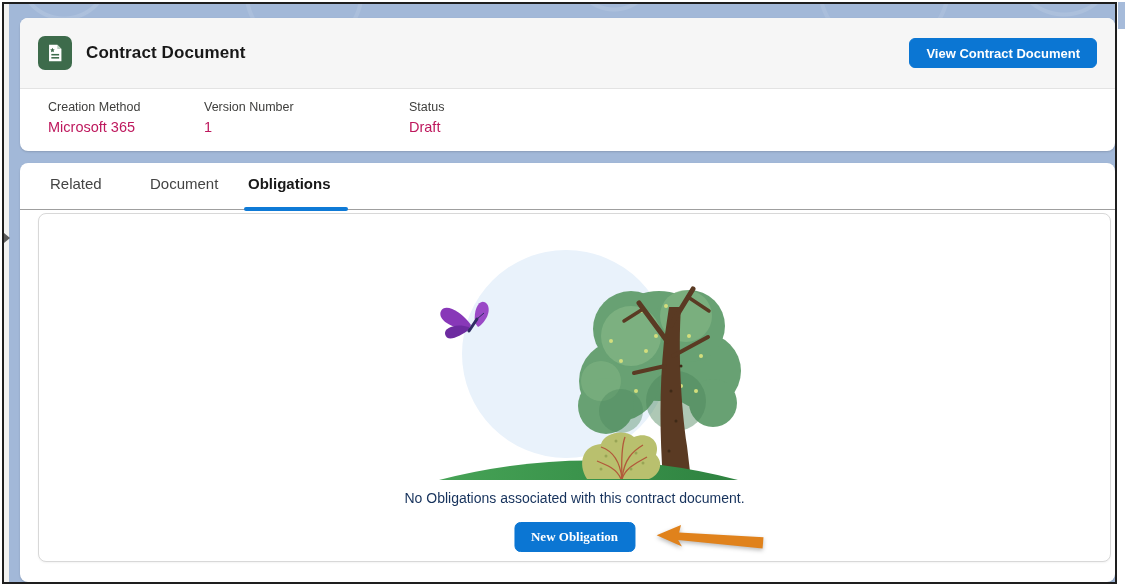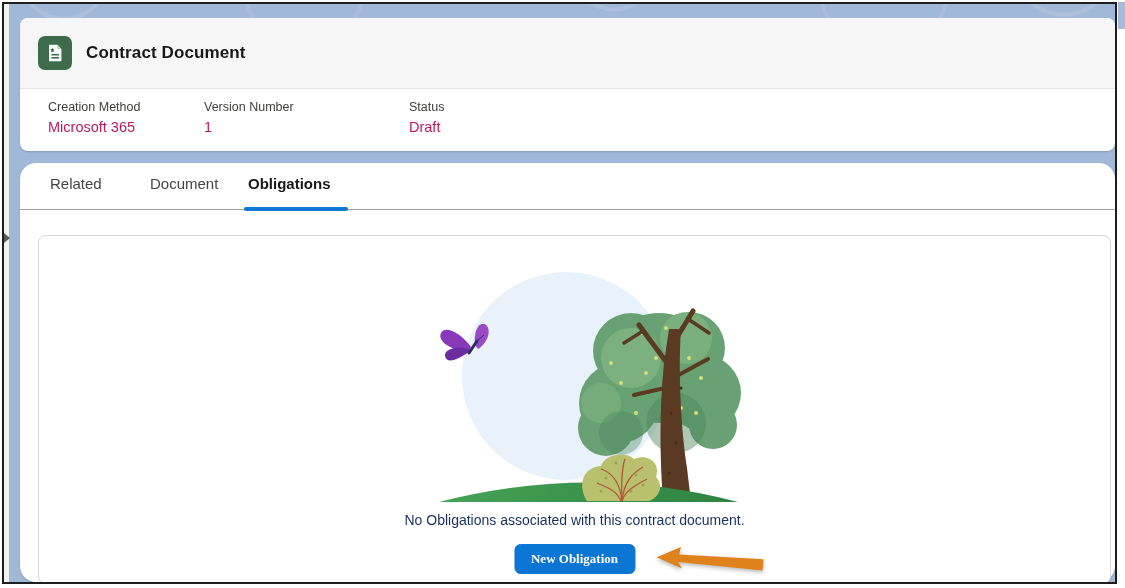--- a/index.html
+++ b/index.html
@@ -56,33 +56,33 @@
   .field-value { font-size:14.5px; color:#be185d; line-height:20px; margin-top:1px; }
   .redacted-blob {
     width:96px; height:11px; margin-top:6px; border-radius:2px; opacity:.55;
     background:repeating-linear-gradient(90deg,#8f97a3 0 13px,#cfd4da 13px 19px);
     filter:blur(2.6px);
   }
 
   
   .main-card {
     position:absolute; left:16px; top:159px; width:1095px; height:419px;
-    background:#fff; border-radius:16px; box-shadow:0 1px 2px rgba(0,0,0,.15);
+    background:#fff; border-radius:8px; box-shadow:0 1px 2px rgba(0,0,0,.15);
   }
   .tabs-row { position:absolute; left:0; top:0; width:100%; height:47px; border-bottom:1.5px solid #9f9f9f; }
   .tab {
     position:absolute; top:12px; font-size:15px; color:#444; cursor:pointer; background:none; border:none;
     font-family:"Liberation Sans", sans-serif; padding:0;
   }
   .tab-related { left:30px; } .tab-details { left:130px; }
   .tab-obligations { left:228px; font-weight:700; color:#181818; }
   .tab-underline { position:absolute; left:224px; top:44px; width:104px; height:3.5px; background:#0f7ad6; border-radius:2px; }
 
   .empty-panel {
-    position:absolute; left:18px; top:72px; width:1073px; height:349px;
+    position:absolute; left:18px; top:50px; width:1073px; height:349px;
     background:#fff; border:1px solid #d8d8d8; border-radius:8px; box-shadow:0 1px 2px rgba(0,0,0,.05);
   }
   .illustration { position:absolute; left:392px; top:27px; width:310px; height:240px; }
   .empty-message {
     position:absolute; left:50%; top:276px; transform:translateX(-50%);
     font-size:14px; color:#16325c; white-space:nowrap;
   }
   .new-obligation { position:absolute; left:50%; top:308px; transform:translateX(-50%);font-family:Liberation Serif, serif; }
   .annotation-arrow { position:absolute; left:calc(50% + 77px); top:310px; width:118px; height:30px; filter:drop-shadow(0 2px 2px rgba(0,0,0,.28)); }
 </style>
@@ -101,20 +101,21 @@
         <div class="entity-icon">
           <svg width="22" height="22" viewBox="0 0 24 24">
             <path d="M5.5 3 H14.5 L19 7.5 V21 H5.5 Z" fill="#ffffff"></path>
             <path d="M14.5 3 L19 7.5 H14.5 Z" fill="#bcd3c2"></path>
             <path d="M9.2 6.4 l.8 1.6 1.7.2 -1.25 1.2 .3 1.7 -1.55-.8 -1.55.8 .3-1.7 -1.25-1.2 1.7-.2 z" fill="#3d6b4b"></path>
             <rect x="8" y="13" width="8.5" height="1.7" fill="#3d6b4b"></rect>
             <rect x="8" y="16.4" width="8.5" height="1.7" fill="#3d6b4b"></rect>
           </svg>
         </div>
         <div class="page-title">Contract Document</div>
+        <button class="btn-blue header-action">View Contract Document</button>
       </div>
       <div class="fields-row">
         <div class="field">
           <div class="field-label">Creation Method</div>
           <div class="field-value">Microsoft 365</div>
         </div>
         <div class="field">
           <div class="field-label">Version Number</div>
           <div class="field-value">1</div>
         </div>

